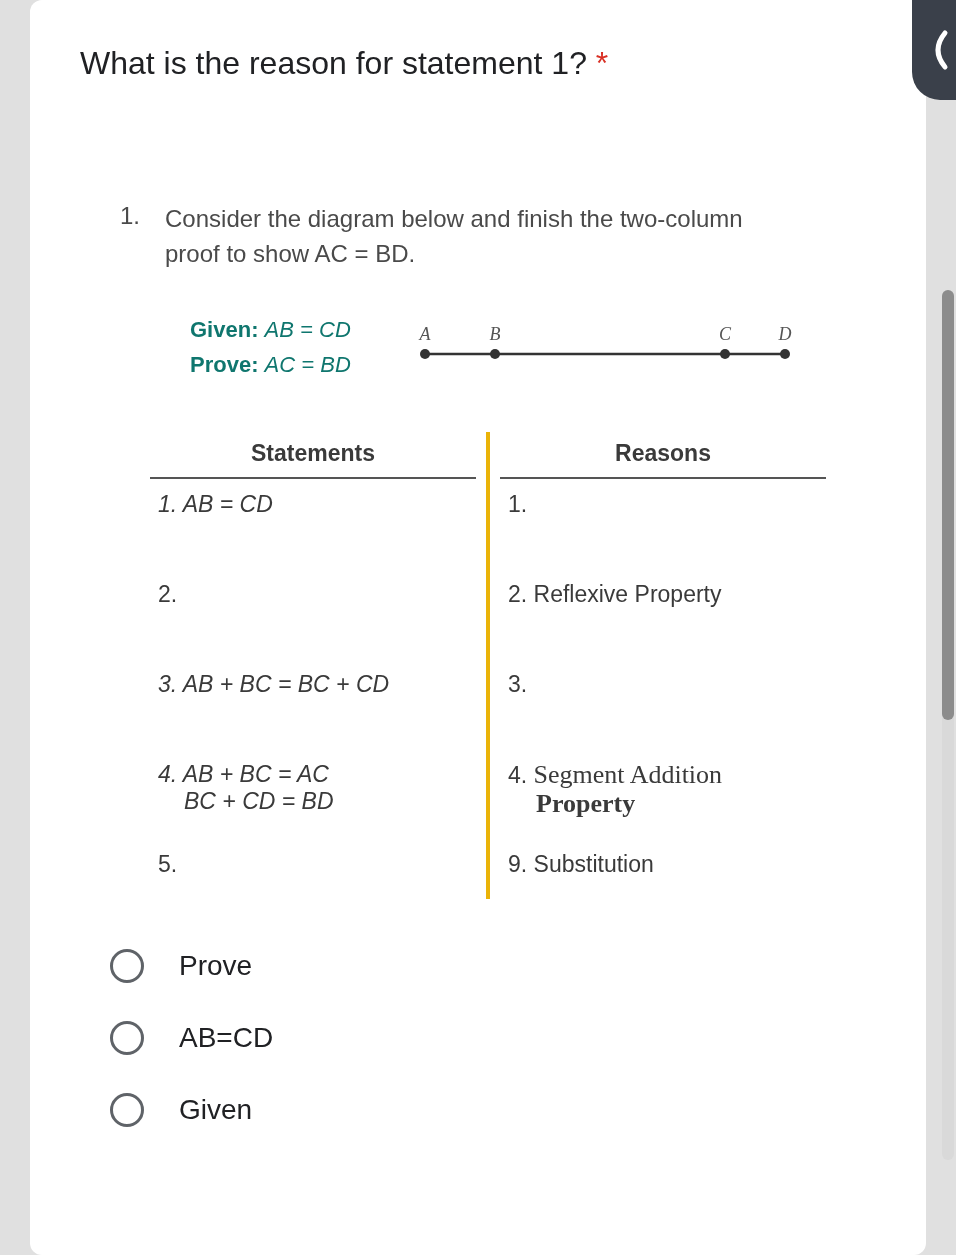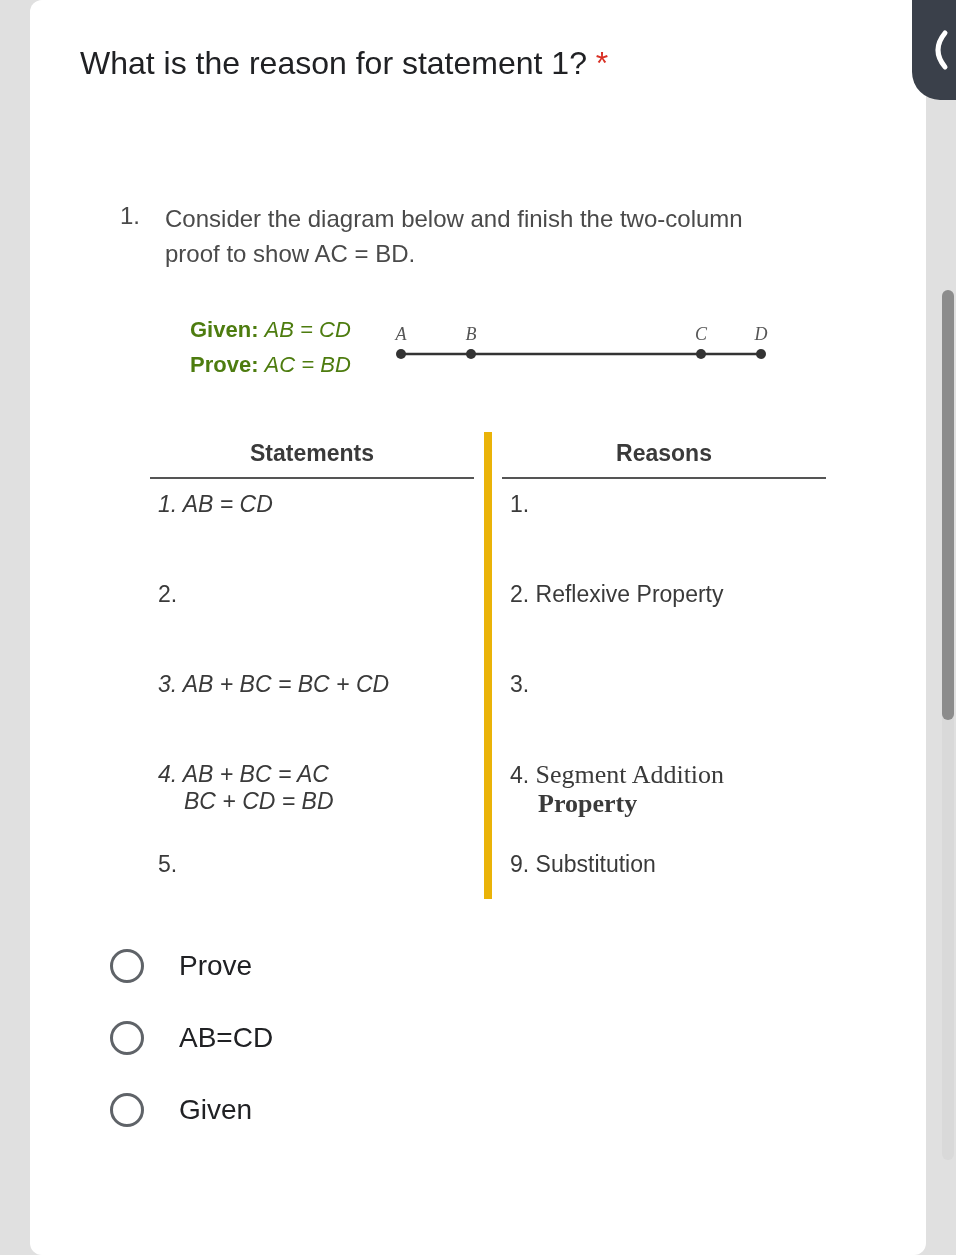--- a/index.html
+++ b/index.html
@@ -37,42 +37,42 @@
     font-size: 24px;
     color: #4a4a4a;
     margin-bottom: 40px;
     align-items: flex-start;
   }
   .problem-number { flex-shrink: 0; }
   .problem-text { line-height: 1.45; }
   .given-prove-row {
     display: flex;
     align-items: flex-start;
-    gap: 40px;
+    gap: 64px;
     margin: 0 0 50px 70px;
     font-family: Verdana, Arial, sans-serif;
     font-size: 22px;
-    color: #4d7c0f;
+    color: #0f766e;
     justify-content: center;
   }
   .given-prove { line-height: 1.6; }
   .given-prove .bold { font-weight: bold; font-style: normal; }
   .diagram { flex: 1; padding-top: 10px; }
   .two-col {
     display: flex;
     margin-left: 20px;
     font-family: Verdana, Arial, sans-serif;
     font-size: 23px;
     color: #3a3a3a;
   }
   .col {
     flex: 1;
     padding: 0 10px;
   }
-  .col-left { border-right: 8px solid #eab308; }
+  .col-left { border-right: 4px solid #eab308; }
   .col-header {
     text-align: center;
     font-weight: bold;
     padding: 8px 0 10px;
   }
   .hr {
     border-top: 2px solid #555;
     margin-bottom: 0;
   }
   .cell {

